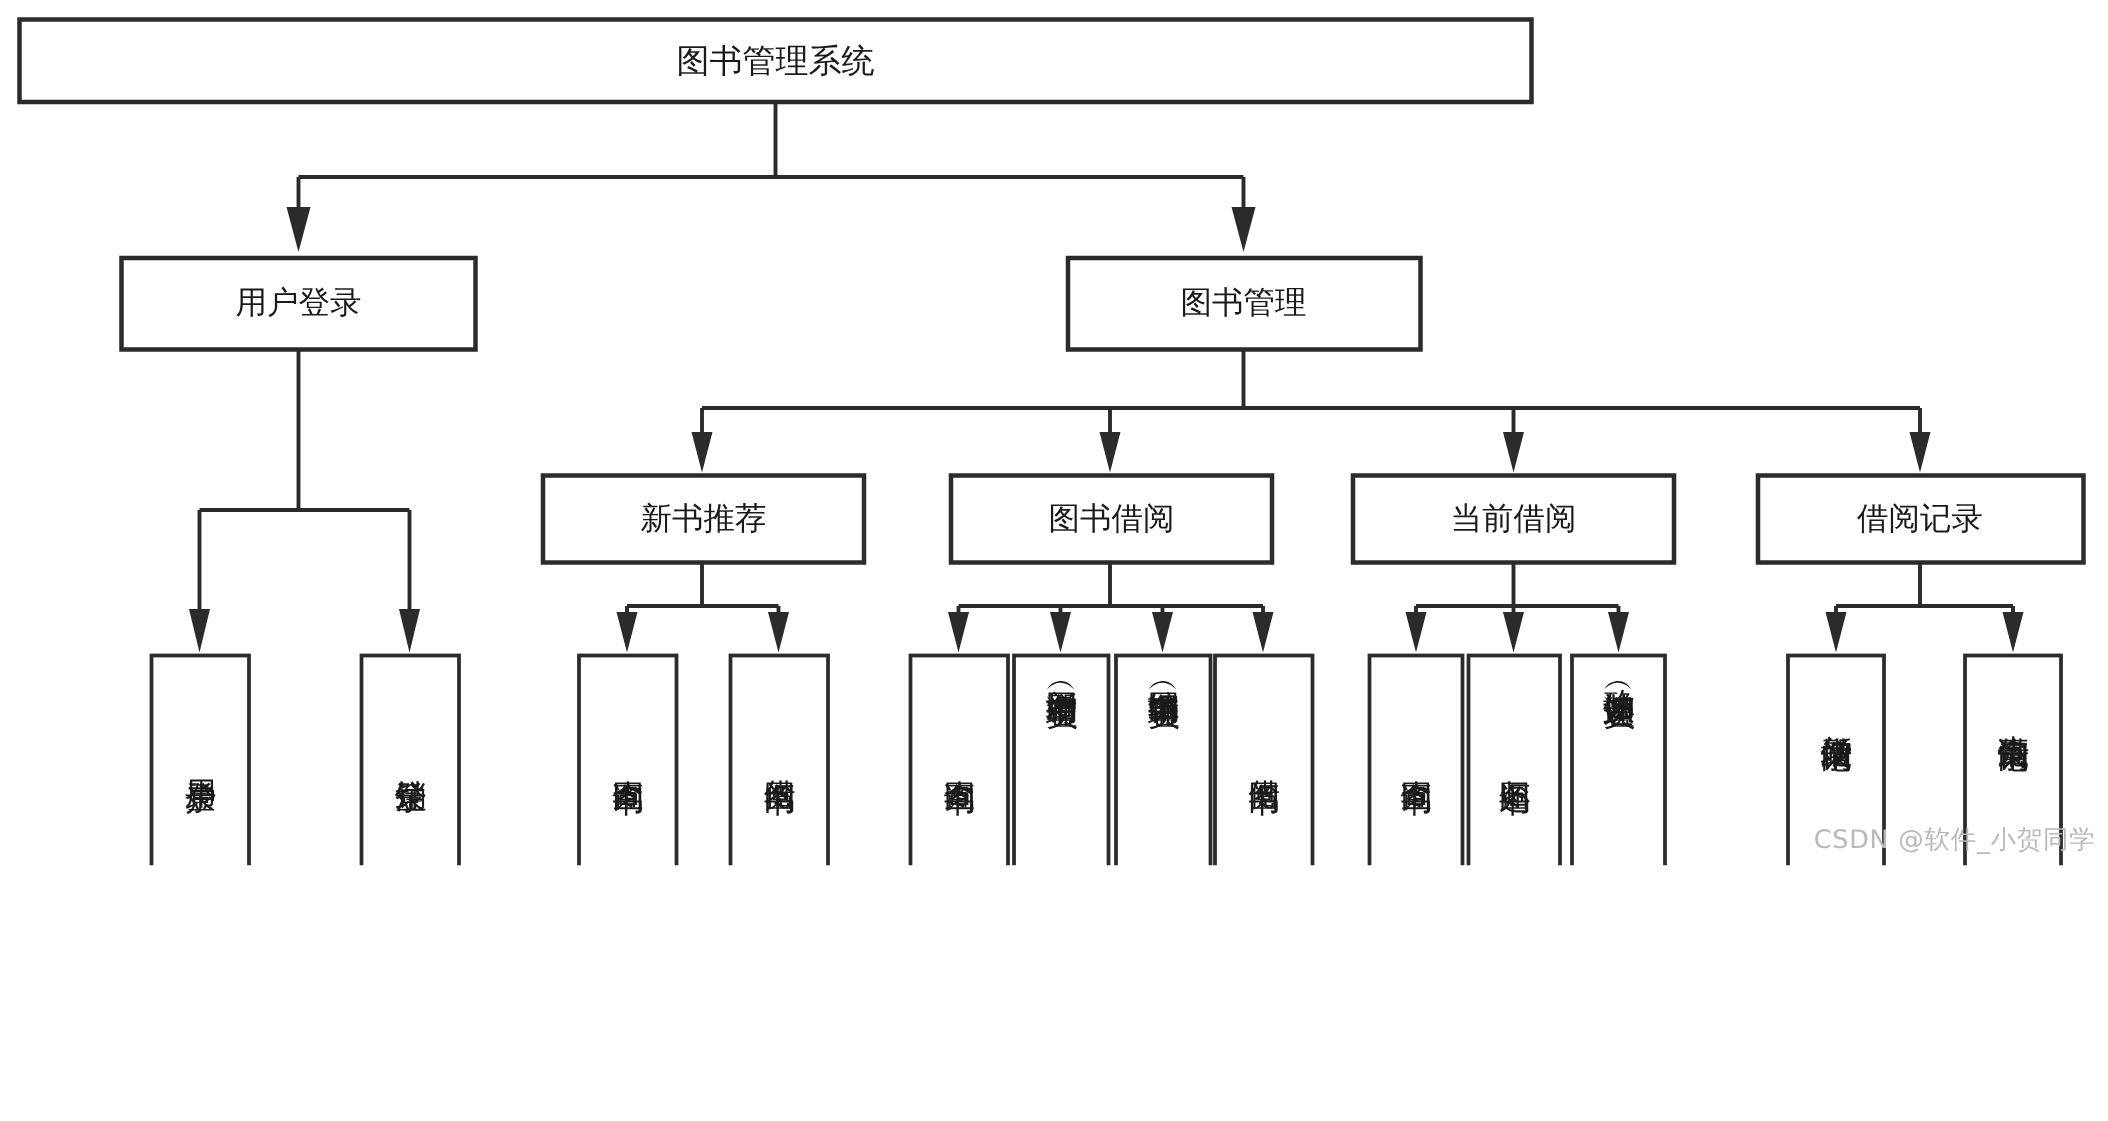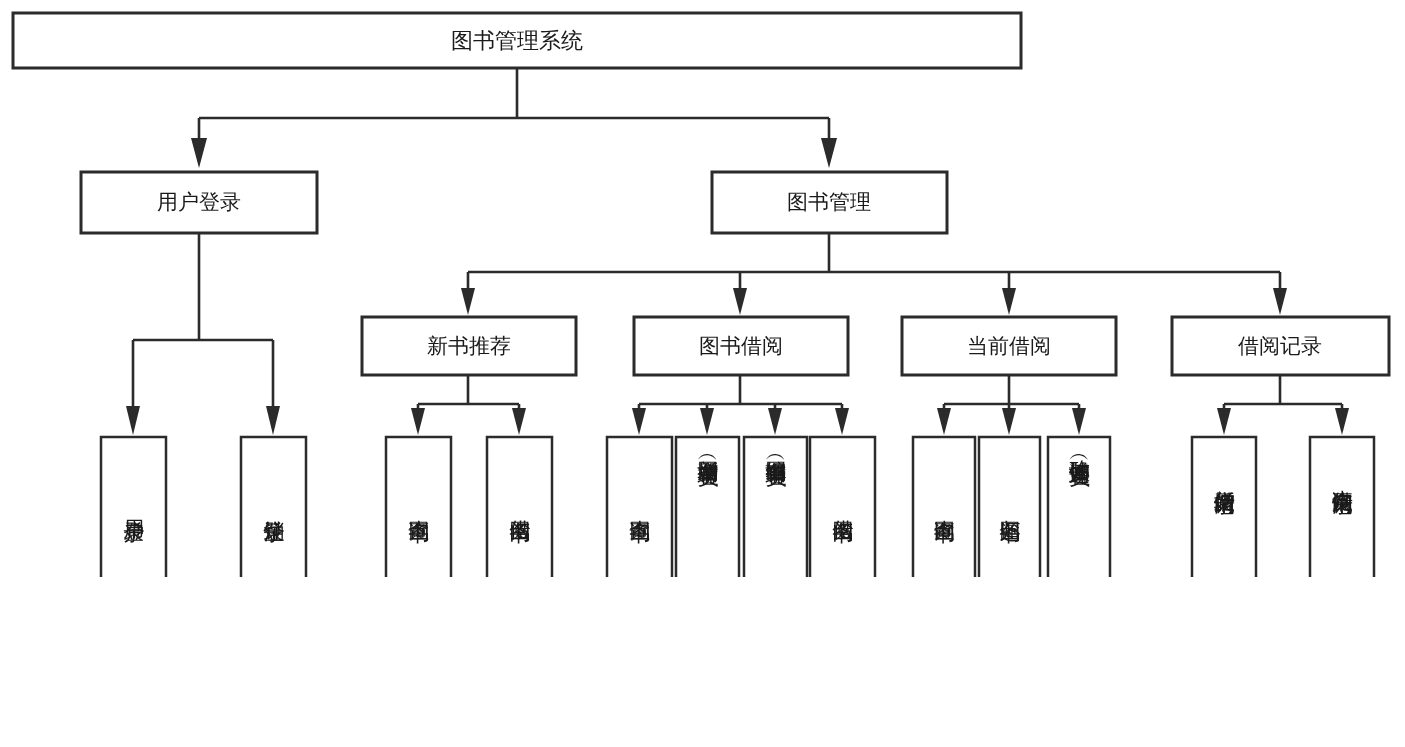--- a/index.html
+++ b/index.html
@@ -256,14 +256,15 @@
     <span class="vert-label" style="margin-top:6px;">确认归还（管理员）</span>
   </div>
 
   <div class="vert-label-wrap" style="left:1192px; top:437px; width:64px; height:298px;">
     <span class="vert-label" style="margin-top:36px;">新增借阅记录</span>
   </div>
   <div class="vert-label-wrap" style="left:1310px; top:437px; width:64px; height:298px;">
     <span class="vert-label" style="margin-top:36px;">查询借阅记录</span>
   </div>
 
+  <div class="watermark">CSDN @软件_小贺同学</div>
 
 </div>
 
 </body></html>

